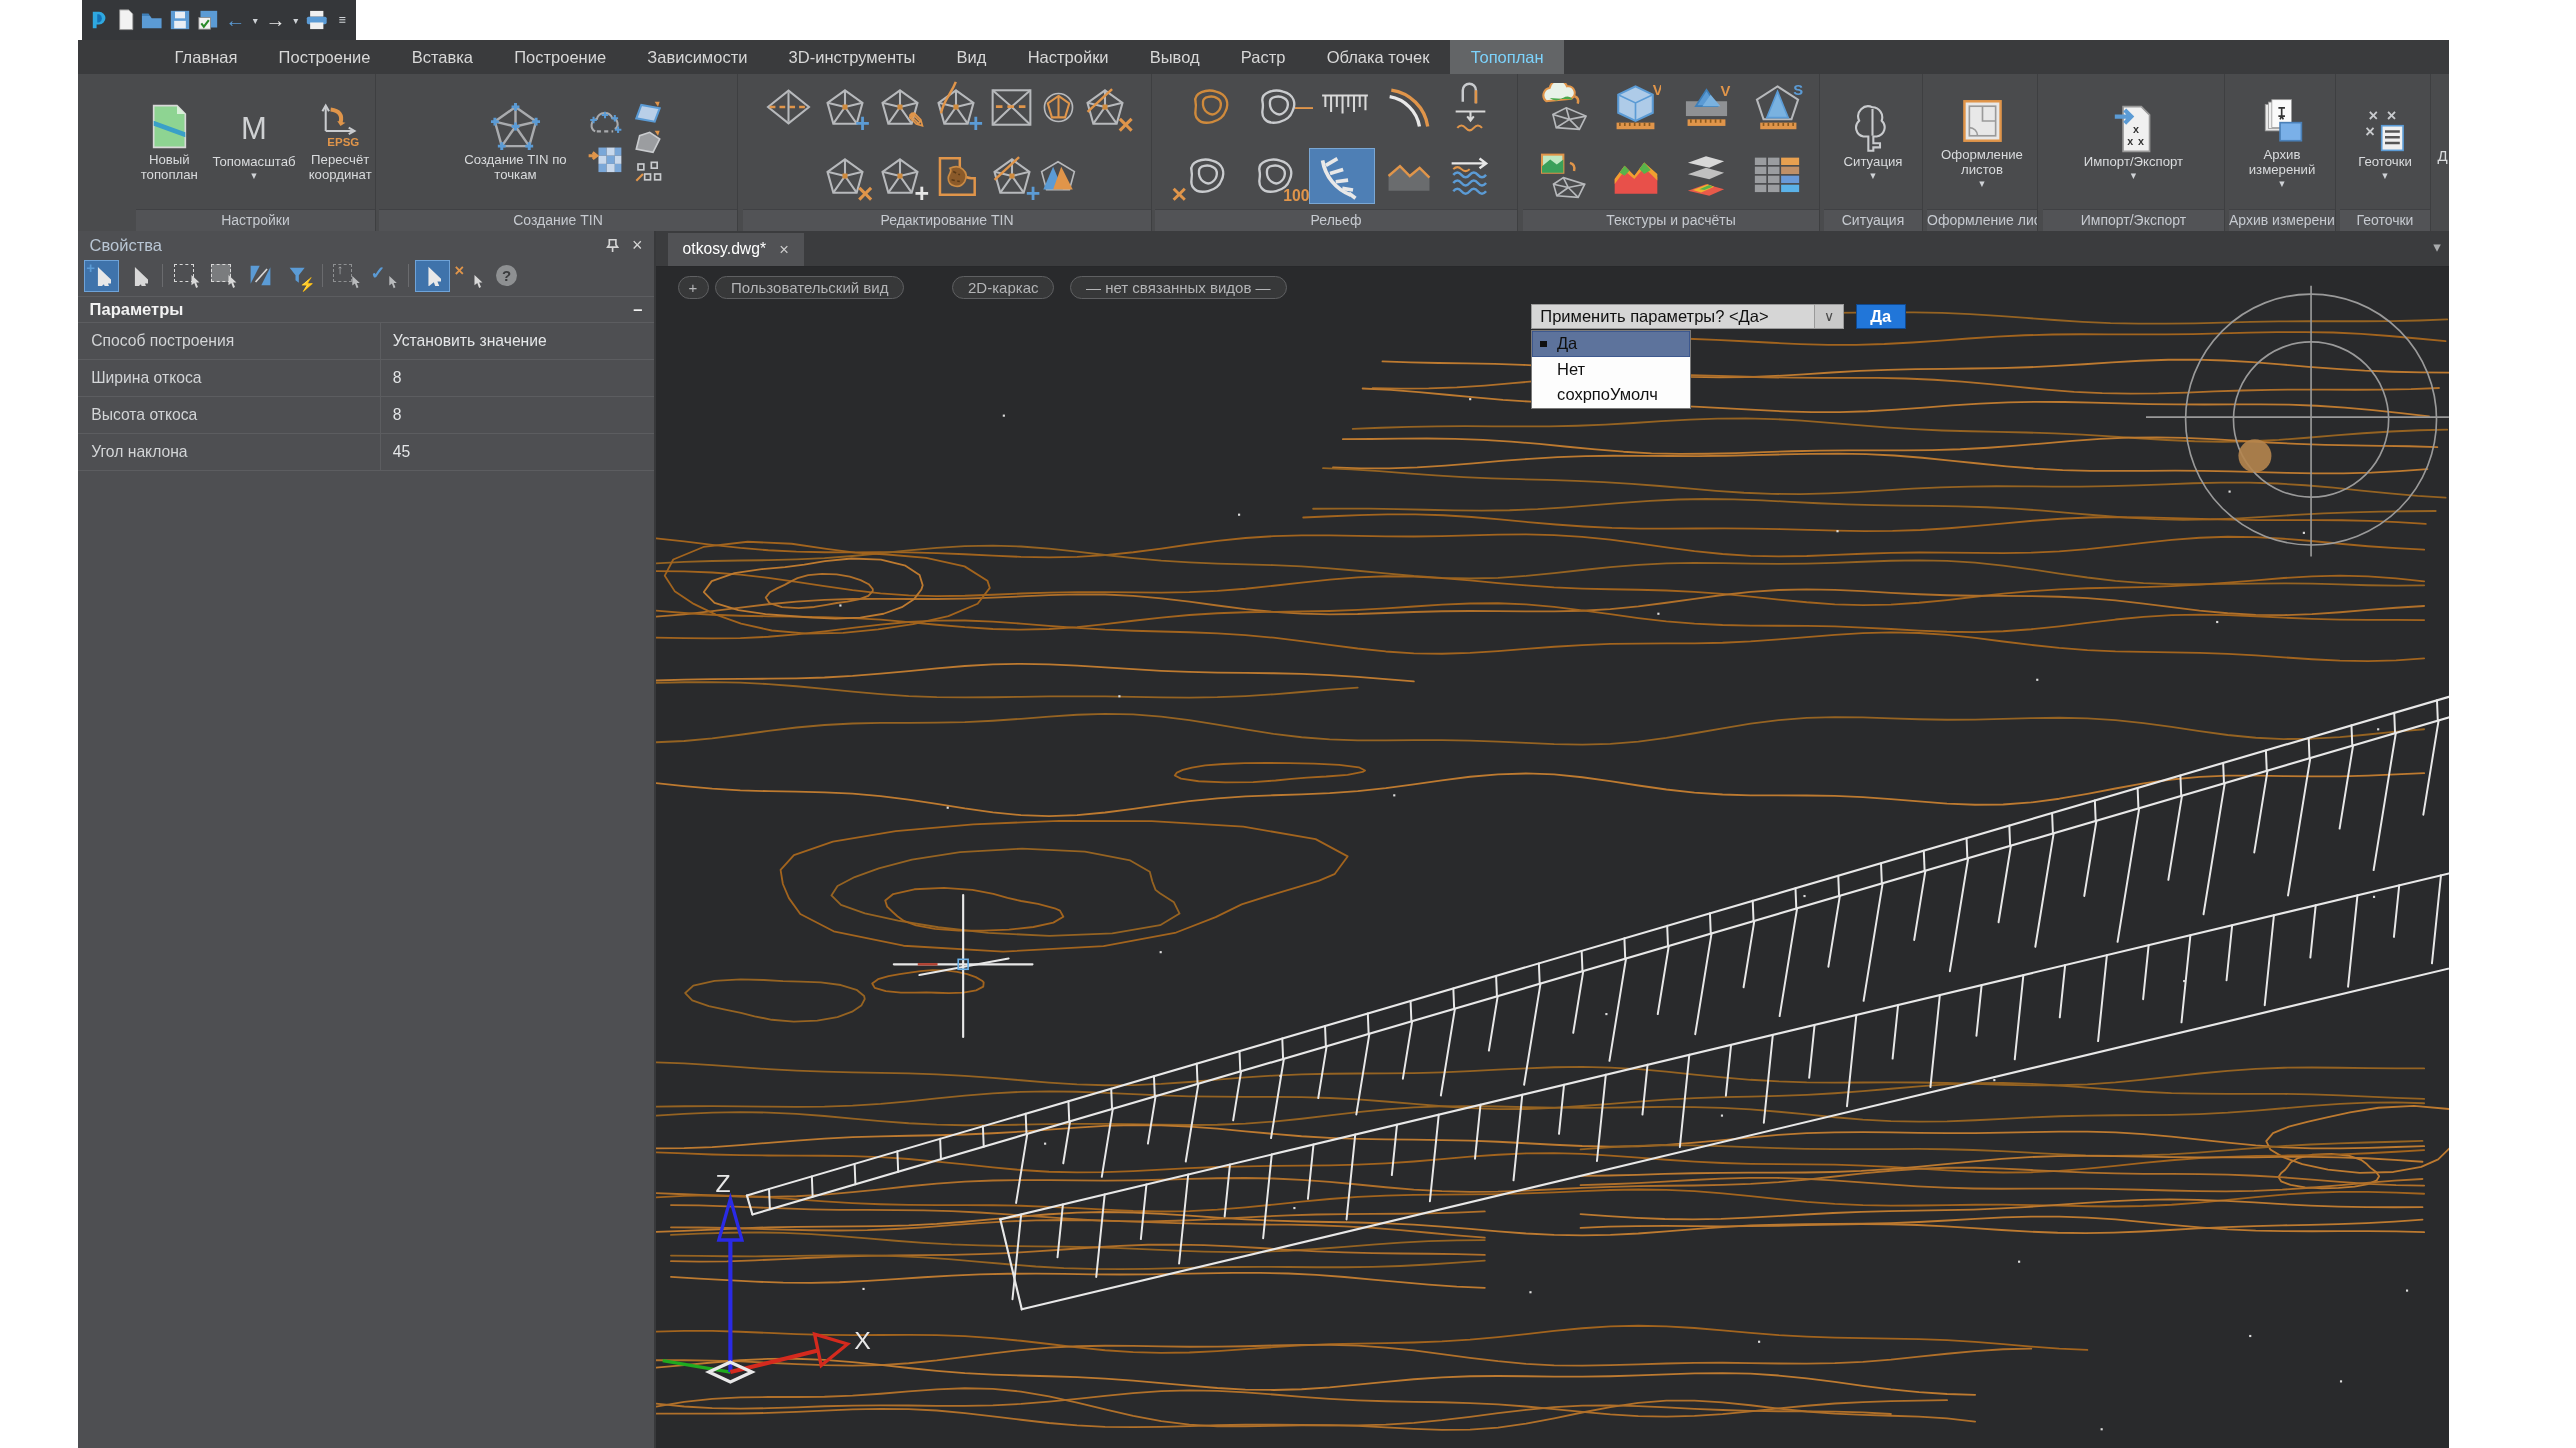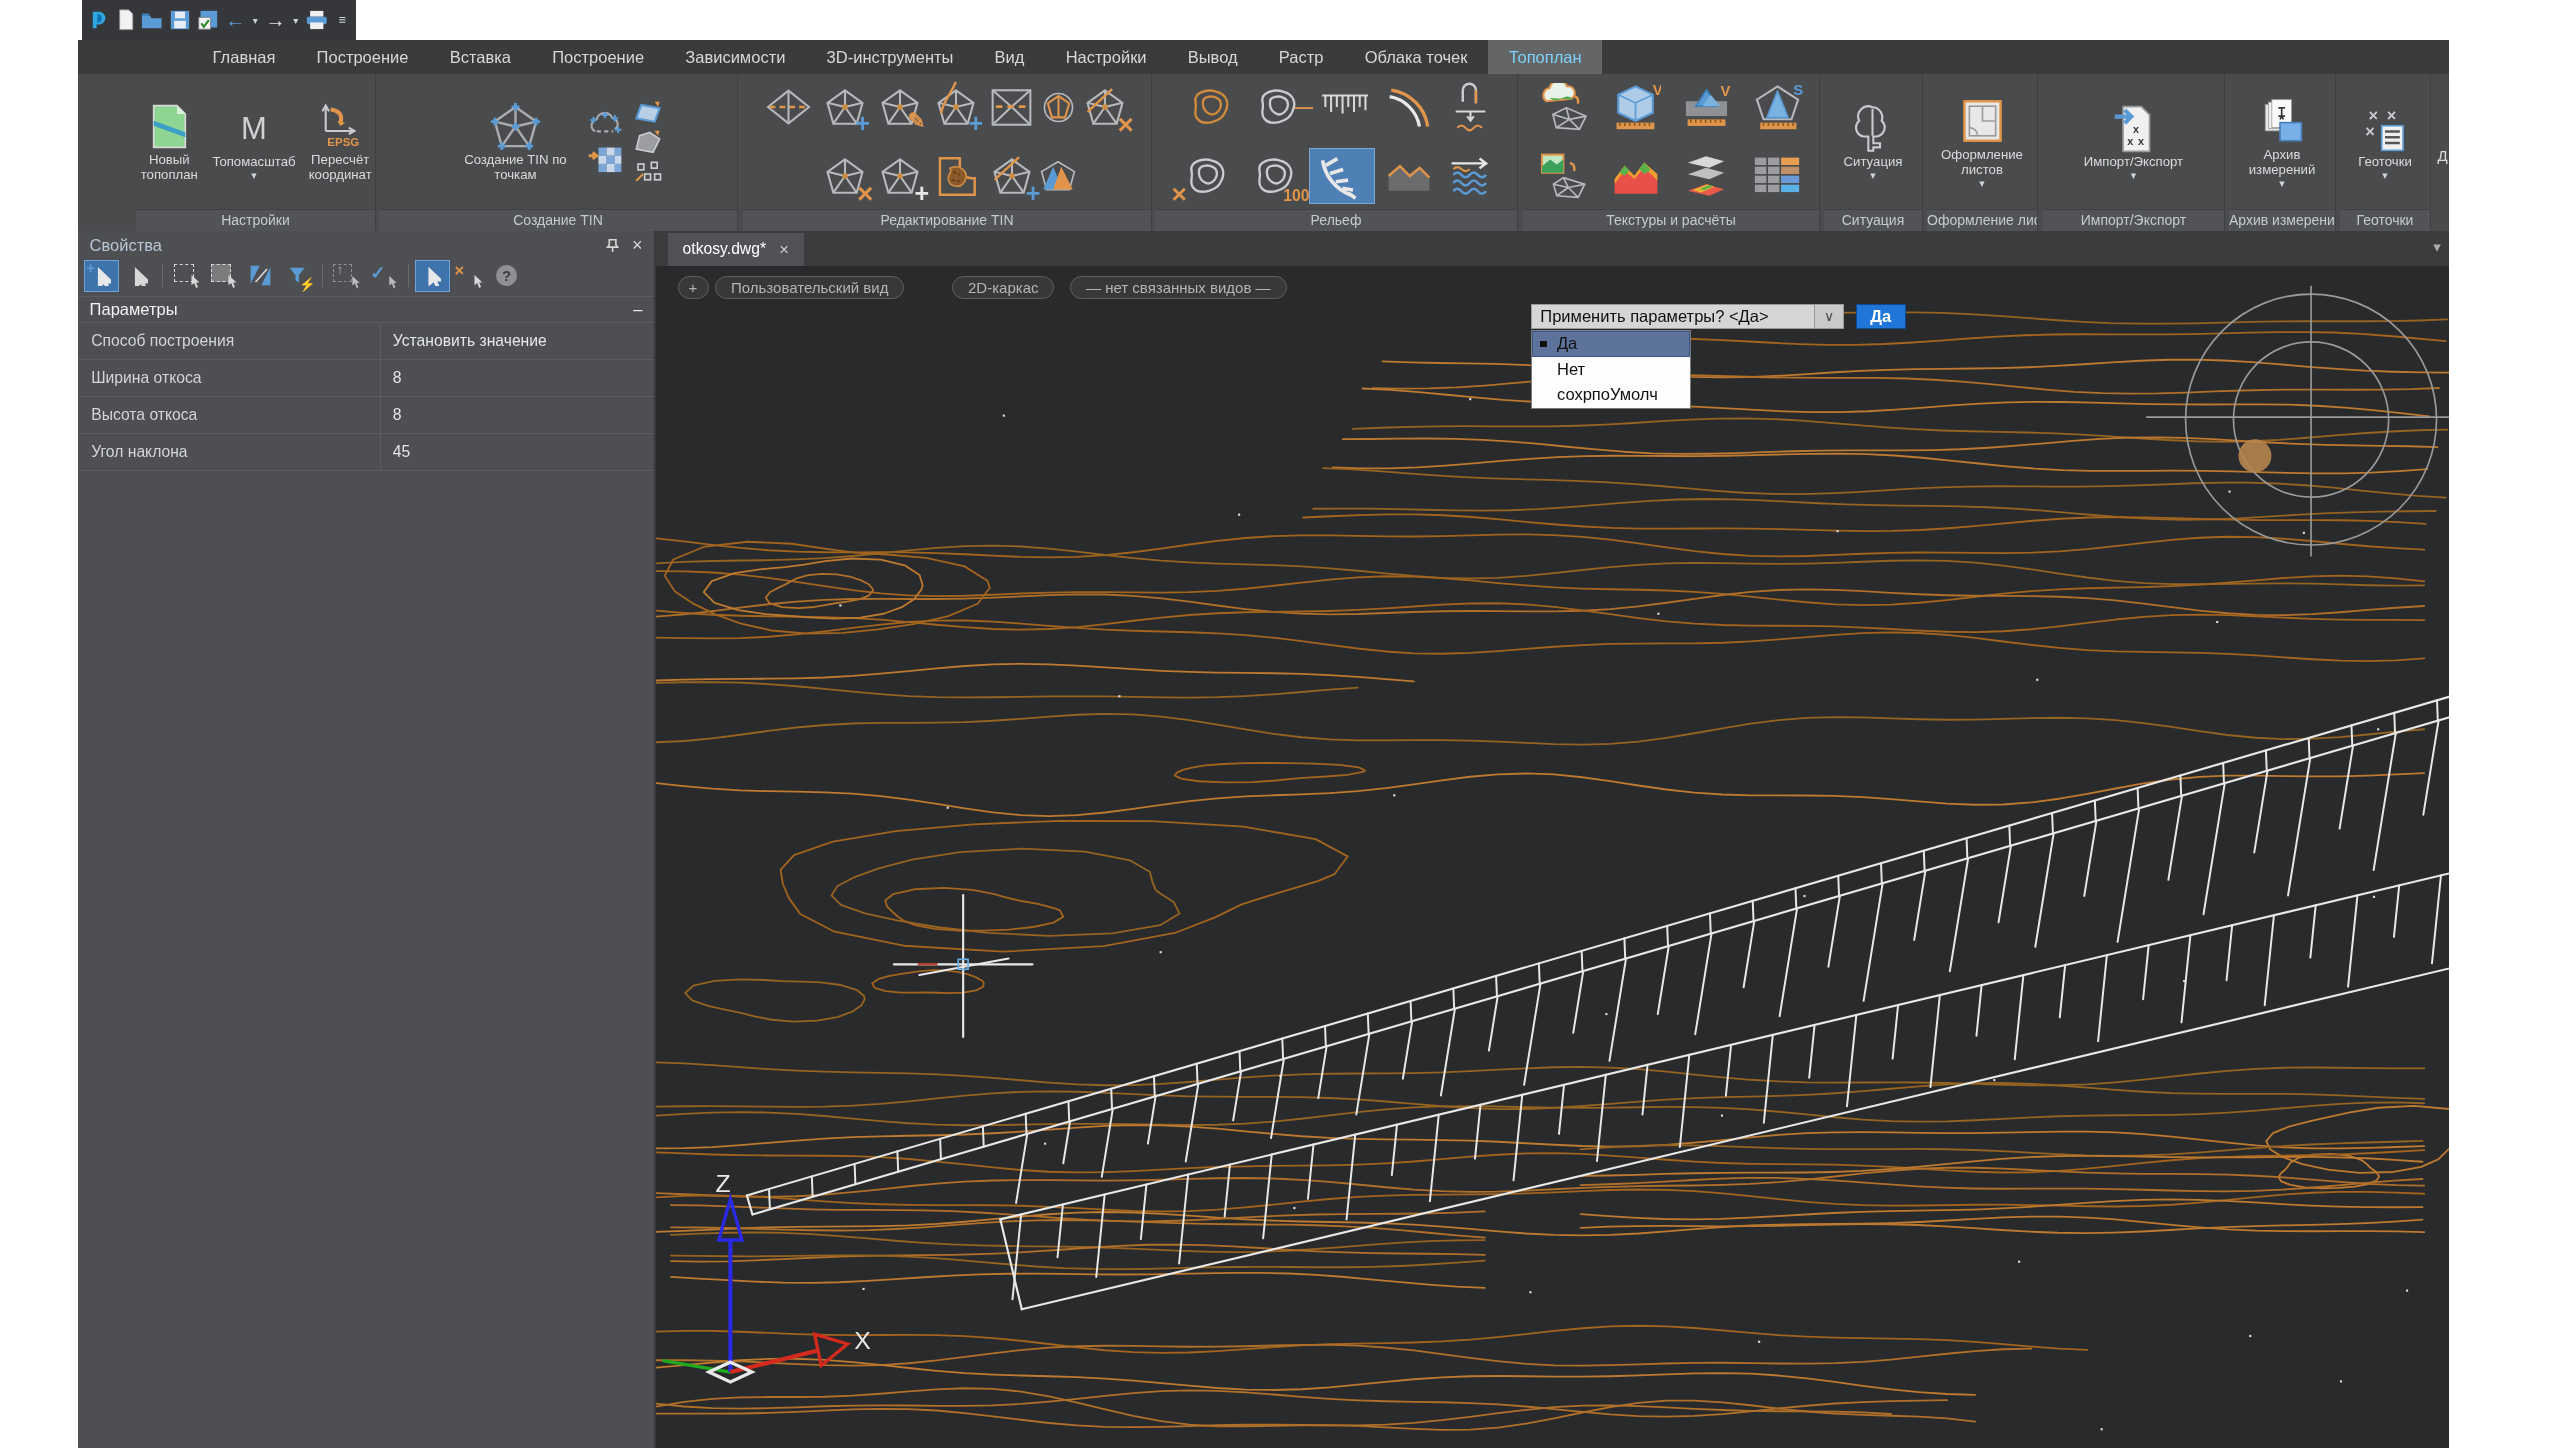--- a/index.html
+++ b/index.html
@@ -4,21 +4,21 @@
 <style>
   html,body{margin:0;padding:0}
   body{width:2576px;height:1448px;background:#ffffff;font-family:"Liberation Sans",sans-serif;position:relative;overflow:hidden}
   .win{position:absolute;left:78px;top:0;width:2371px;height:1448px;background:#4a4b4d}
   
   .titlebar{position:absolute;left:0;top:0;width:100%;height:40px;background:#ffffff}
   .qbar{position:absolute;left:4.1px;top:0;width:274px;height:40px;background:#35373a;display:flex;align-items:center;gap:7.4px;padding:0 6.6px;box-sizing:border-box}
   .qico{width:21.5px;height:21.5px;display:flex;align-items:center;justify-content:center;color:#cfd2d6;font-size:16.5px}
   .title{position:absolute;left:1077px;top:0;height:40px;line-height:40px;color:#1b1b1b;font-size:16.5px;white-space:nowrap}
   
-  .menubar{position:absolute;left:0;top:40px;width:100%;height:35px;background:#3a3b3d;display:flex;padding-left:114px;box-sizing:border-box}
+  .menubar{position:absolute;left:0;top:40px;width:100%;height:35px;background:#3a3b3d;display:flex;padding-left:76px;box-sizing:border-box}
   .mtab{padding:0 20.6px;line-height:35px;color:#d8d8d8;font-size:16.5px;white-space:nowrap}
   .mtab.active{background:#636567;color:#7dd3fc}
   
   .ribbon{position:absolute;left:0;top:74px;width:100%;height:157px;background:#4a4b4d;overflow:hidden}
   .rpanel{position:absolute;top:0;height:157px;border-right:1.7px solid #3e3f41;box-sizing:border-box;background:#4a4b4d}
   .rlabel{position:absolute;bottom:0;left:0;width:100%;height:21.5px;background:#525356;border-top:0.8px solid #404144;color:#c6cad0;font-size:14px;text-align:center;line-height:20.6px;white-space:nowrap;overflow:hidden}
   .rbody{position:absolute;top:0;left:0;right:0;bottom:21.5px;display:flex;align-items:center;justify-content:center;gap:6.6px}
   .bigbtn{display:flex;flex-direction:column;align-items:center;color:#d9dbdd;font-size:13.2px;line-height:15.7px;text-align:center;padding:1.7px 3.3px}
   .bigbtn .bicon{height:51px;display:flex;align-items:center;justify-content:center}
   .cell{width:54px;height:54px;position:relative;display:flex;align-items:center;justify-content:center}
@@ -29,21 +29,21 @@
   .colstack{display:flex;flex-direction:column;gap:1.7px;align-items:center;justify-content:center}
   .darr{color:#cfd2d6;font-size:10.7px;line-height:10px}
   
   .props{position:absolute;left:0;top:231px;width:578px;bottom:0;background:#4e4f52;border-right:2.5px solid #38393b;box-sizing:border-box}
   .phead{height:28px;display:flex;align-items:center;justify-content:space-between;padding:0 11.6px;color:#b9c6d4;font-size:16.5px}
   .phr{display:flex;align-items:center;gap:13.2px;color:#d6d6d6}
   .ptools{display:flex;align-items:center;gap:4.1px;padding:1.7px 6.6px 5px 6.6px}
   .ptool{width:33px;height:30px;display:flex;align-items:center;justify-content:center;position:relative}
   .ptool.on{background:#3f73ab;outline:0.8px solid #6fa3d8}
   .psep{width:0.8px;height:23px;background:#6a6b6e;margin:0 3.3px}
-  .pgroup{display:flex;justify-content:space-between;align-items:center;padding:3.3px 11.6px;color:#f2f2f2;font-weight:normal;font-size:16.5px;border-top:0.8px solid #5c5d60}
+  .pgroup{display:flex;justify-content:space-between;align-items:center;padding:3.3px 11.6px;color:#f2f2f2;font-weight:bold;font-size:16.5px;border-top:0.8px solid #5c5d60}
   .prow{display:flex;height:36px;border-top:0.8px solid #5c5d60;font-size:15.7px;align-items:stretch}
   .prow:last-child{border-bottom:0.8px solid #5c5d60}
   .prow .lab{width:289px;padding-left:13.2px;color:#d3d5d7;display:flex;align-items:center}
   .prow .val{flex:1;padding-left:11.6px;color:#e4e6e8;border-left:0.8px solid #5c5d60;display:flex;align-items:center}
   
   .cv{position:absolute;left:578px;top:231px;right:0;bottom:0;background:#292a2c}
   .tabstrip{position:absolute;top:0;left:0;right:0;height:35px;background:#3b3c3e;border-bottom:1.7px solid #27282a}
   .doctab{position:absolute;left:11.6px;top:1.7px;height:33px;background:#515255;display:flex;gap:13.2px;padding:0 15px;align-items:center;color:#ffffff;font-size:15.7px}
   .doctab .x{color:#cccccc;font-size:16.5px}
   .stripchev{position:absolute;right:8.3px;top:6.6px;color:#a9abad;font-size:15px}

